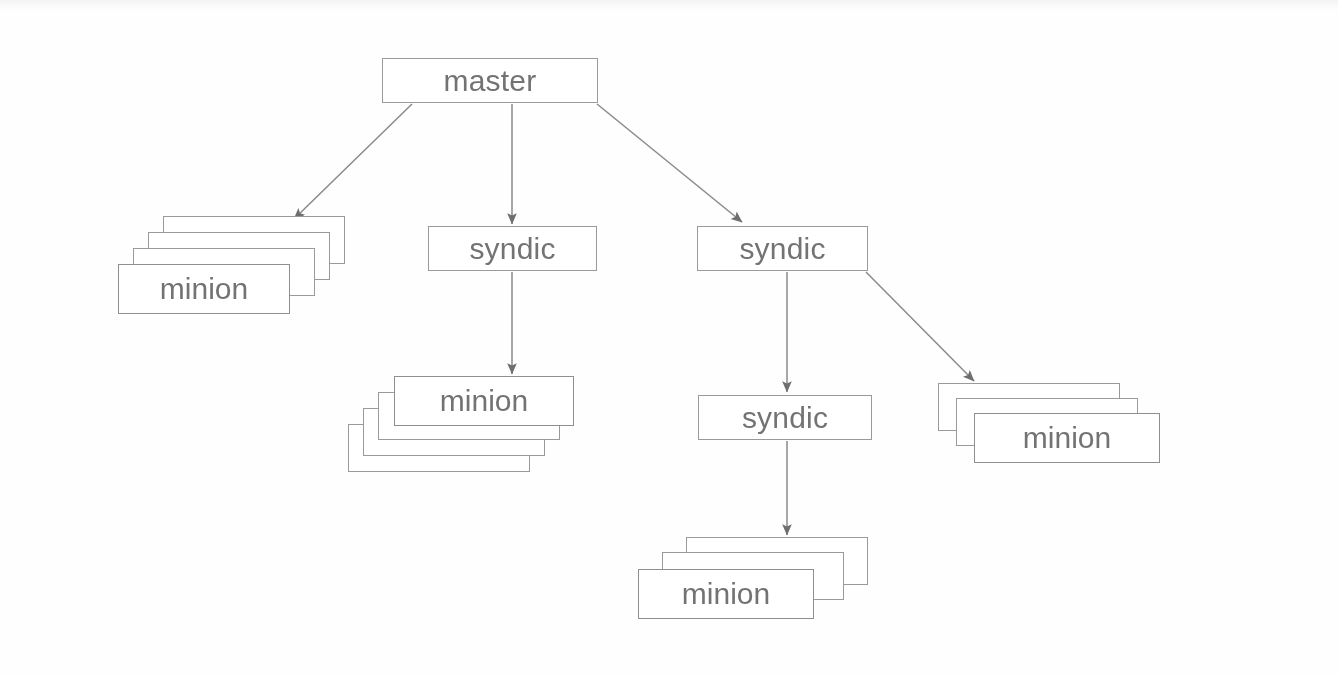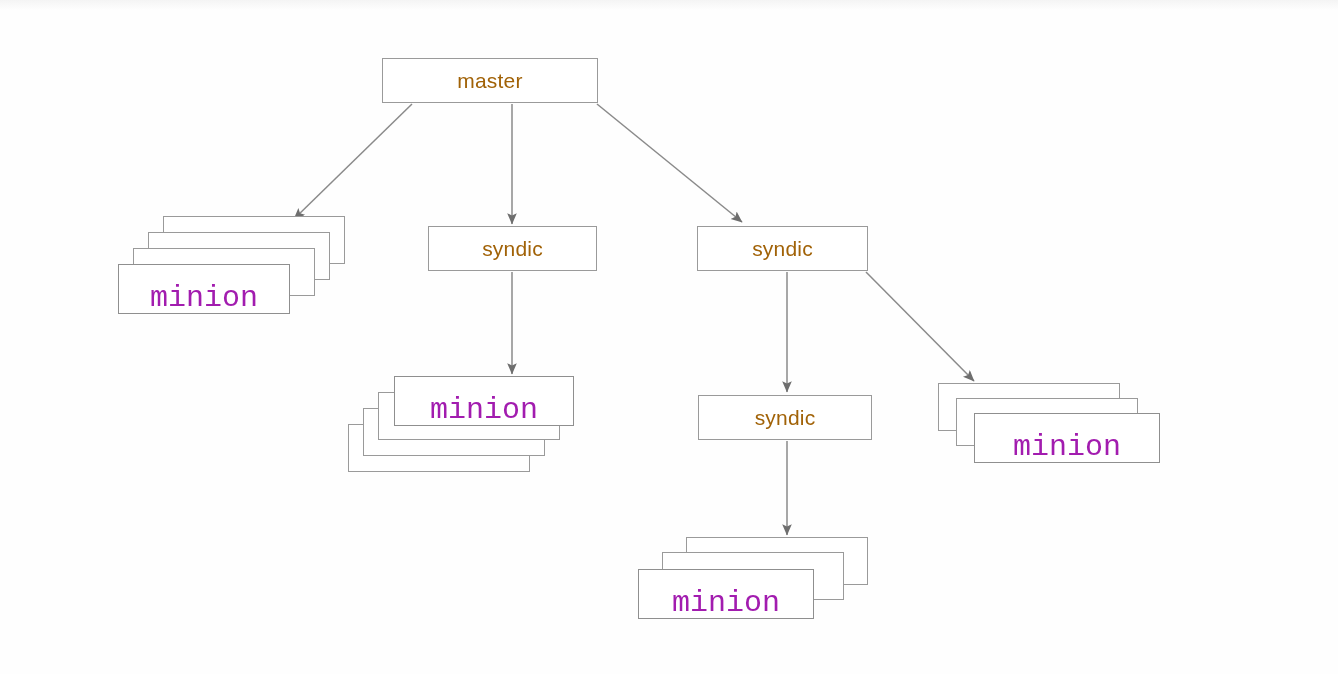--- a/index.html
+++ b/index.html
@@ -31,46 +31,46 @@
     overflow: visible;
   }
   .node {
     position: absolute;
     box-sizing: border-box;
     background: #ffffff;
     border: 1.6px solid #9a9a9a;
     display: flex;
     align-items: center;
     justify-content: center;
-    color: #a16207;
-    font-size: 21px;
+    color: #737373;
+    font-size: 30px;
     font-family: "Liberation Sans", sans-serif;
     letter-spacing: 0.2px;
     line-height: 1;
   }
   .stack {
     position: absolute;
   }
   .stack .layer {
     position: absolute;
     box-sizing: border-box;
     background: #ffffff;
     border: 1.6px solid #9a9a9a;
   }
   .stack .front {
     position: absolute;
     box-sizing: border-box;
     background: #ffffff;
     border: 1.6px solid #8f8f8f;
     display: flex;
-    align-items: flex-end;
+    align-items: center;
     justify-content: center;
-    color: #a21caf;
+    color: #737373;
     font-size: 30px;
-    font-family: Liberation Mono, monospace;
+    font-family: Liberation Sans, sans-serif;
     line-height: 1;
   }
 </style>
 </head>
 <body>
 
 <div id="canvas">
 
   <div class="scan-tint"></div>
 

